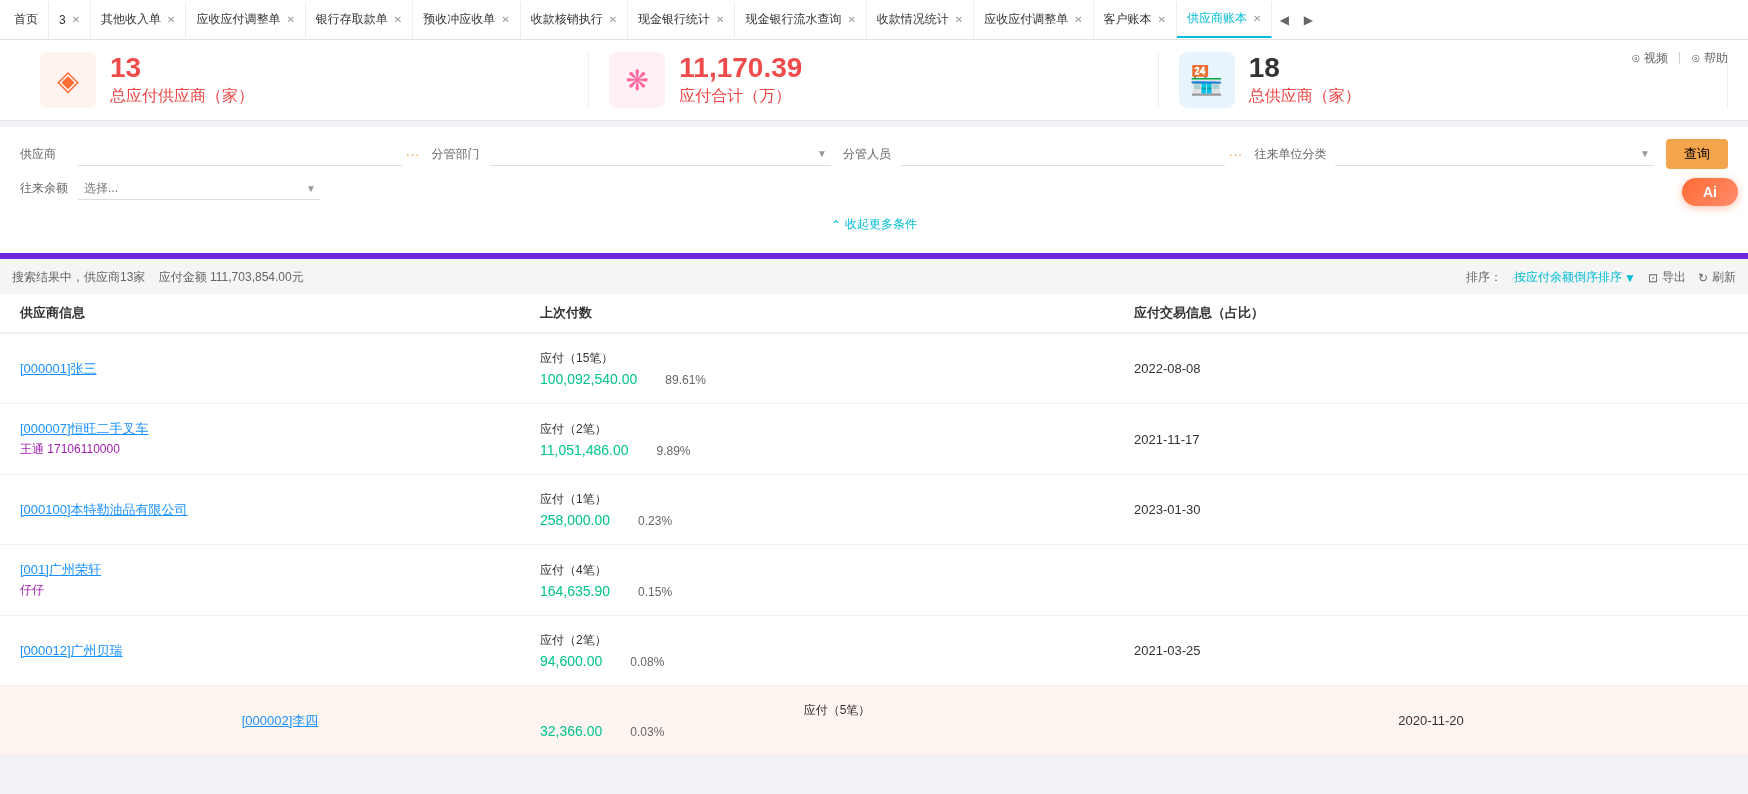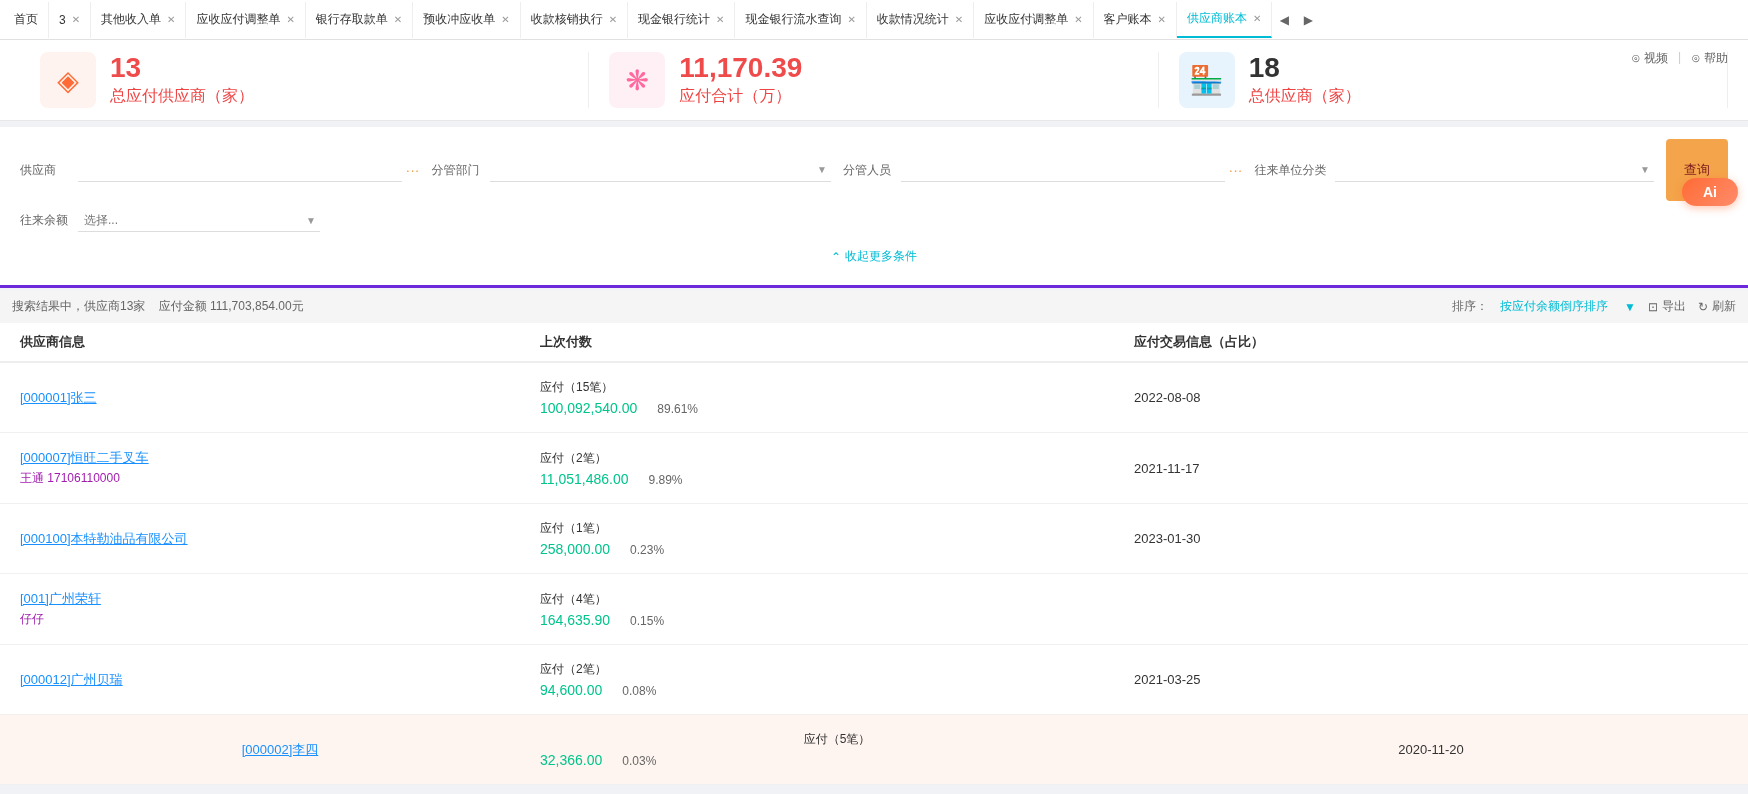--- a/index.html
+++ b/index.html
@@ -43,21 +43,21 @@
     .stat-label { font-size: 16px; color: #ef4444; margin-top: 4px; }
     .header-actions {
       position: absolute; right: 20px; top: 10px;
       font-size: 12px; color: #666; display: flex; gap: 10px;
     }
     .header-actions span { cursor: pointer; color: #666; }
 
     
     .search-area {
       background: #fff; padding: 12px 20px; margin-top: 6px;
-      border-bottom: 3px solid #6d28d9;
+      border-bottom: 6px solid #6d28d9;
     }
     .search-row { display: flex; align-items: center; gap: 12px; margin-bottom: 8px; }
     .search-field {
       display: flex; align-items: center; flex: 1;
     }
     .search-field label {
       font-size: 12px; color: #666; white-space: nowrap; margin-right: 8px; min-width: 50px;
     }
     .search-input {
       flex: 1; border: none; border-bottom: 1px solid #ddd;
@@ -71,40 +71,40 @@
     }
     .field-with-arrow input {
       flex: 1; border: none; padding: 4px 6px; font-size: 12px;
       outline: none; background: transparent;
     }
     .field-with-arrow .arrow-down {
       color: #999; font-size: 10px; padding: 0 4px; cursor: pointer;
     }
     .dots-btn { color: #f4a44a; cursor: pointer; font-size: 14px; margin-left: 4px; }
     .query-btn {
-      background: #f4a44a; color: #7f1d1d; border: none; padding: 22px 18px;
+      background: #f4a44a; color: #000000; border: none; padding: 6px 18px;
       border-radius: 4px; cursor: pointer; font-size: 13px; white-space: nowrap;
     }
     .collapse-btn {
       display: flex; align-items: center; justify-content: center;
       color: #00bcd4; font-size: 12px; cursor: pointer; margin: 4px auto;
       gap: 4px;
     }
 
     
     .result-bar {
       display: flex; align-items: center; justify-content: space-between;
       padding: 8px 12px; background: #f5f5f5; font-size: 12px; color: #666;
       margin-top: 2px;
     }
     .result-bar .sort-area { display: flex; align-items: center; gap: 12px; }
     .sort-label { color: #666; }
     .sort-select {
       color: #00bcd4; cursor: pointer; font-size: 12px;
-      display: flex; align-items: center; gap: 16px;
+      display: flex; align-items: center; gap: 2px;
     }
     .action-btn {
       display: flex; align-items: center; gap: 4px; cursor: pointer;
       color: #666; font-size: 12px;
     }
 
     
     .table-wrap { background: #fff; margin: 0; }
     .table-header {
       display: grid; grid-template-columns: 520px 1fr 1fr;
@@ -118,21 +118,21 @@
     }
     .table-row.highlighted { background: #fff5f0; text-align: center; }
     .supplier-link {
       color: #1890ff; text-decoration: underline; cursor: pointer;
       font-size: 13px;
     }
     .supplier-sub { font-size: 12px; color: #a21caf; margin-top: 3px; }
     .tx-label { font-size: 12px; color: #333; }
     .tx-amount { color: #00c48c; font-size: 14px; font-weight: 500; cursor: pointer; }
     .tx-percent { color: #666; font-size: 12px; margin-left: 16px; }
-    .tx-row { display: flex; align-items: baseline; gap: 4px; margin-top: 4px; }
+    .tx-row { display: flex; align-items: baseline; gap: 12px; margin-top: 4px; }
     .last-pay-date { color: #333; font-size: 13px; }
 
     
     .ai-badge {
       position: fixed; right: 10px; top: 178px;
       background: linear-gradient(135deg, #ff6b35, #ff8c6b);
       color: #fff; width: 56px; height: 28px; border-radius: 14px;
       display: flex; align-items: center; justify-content: center;
       font-size: 14px; font-weight: bold; cursor: pointer; z-index: 100;
       box-shadow: 0 2px 8px rgba(255,107,53,0.4);

